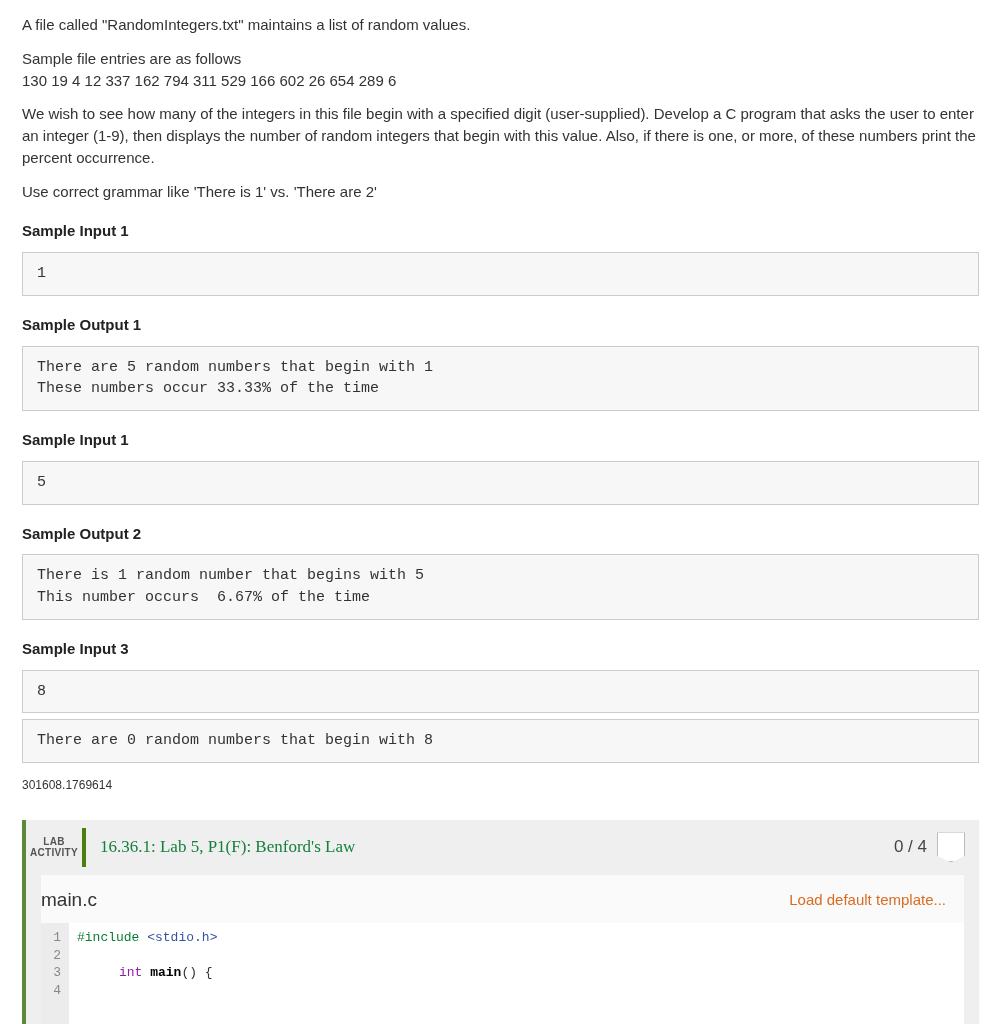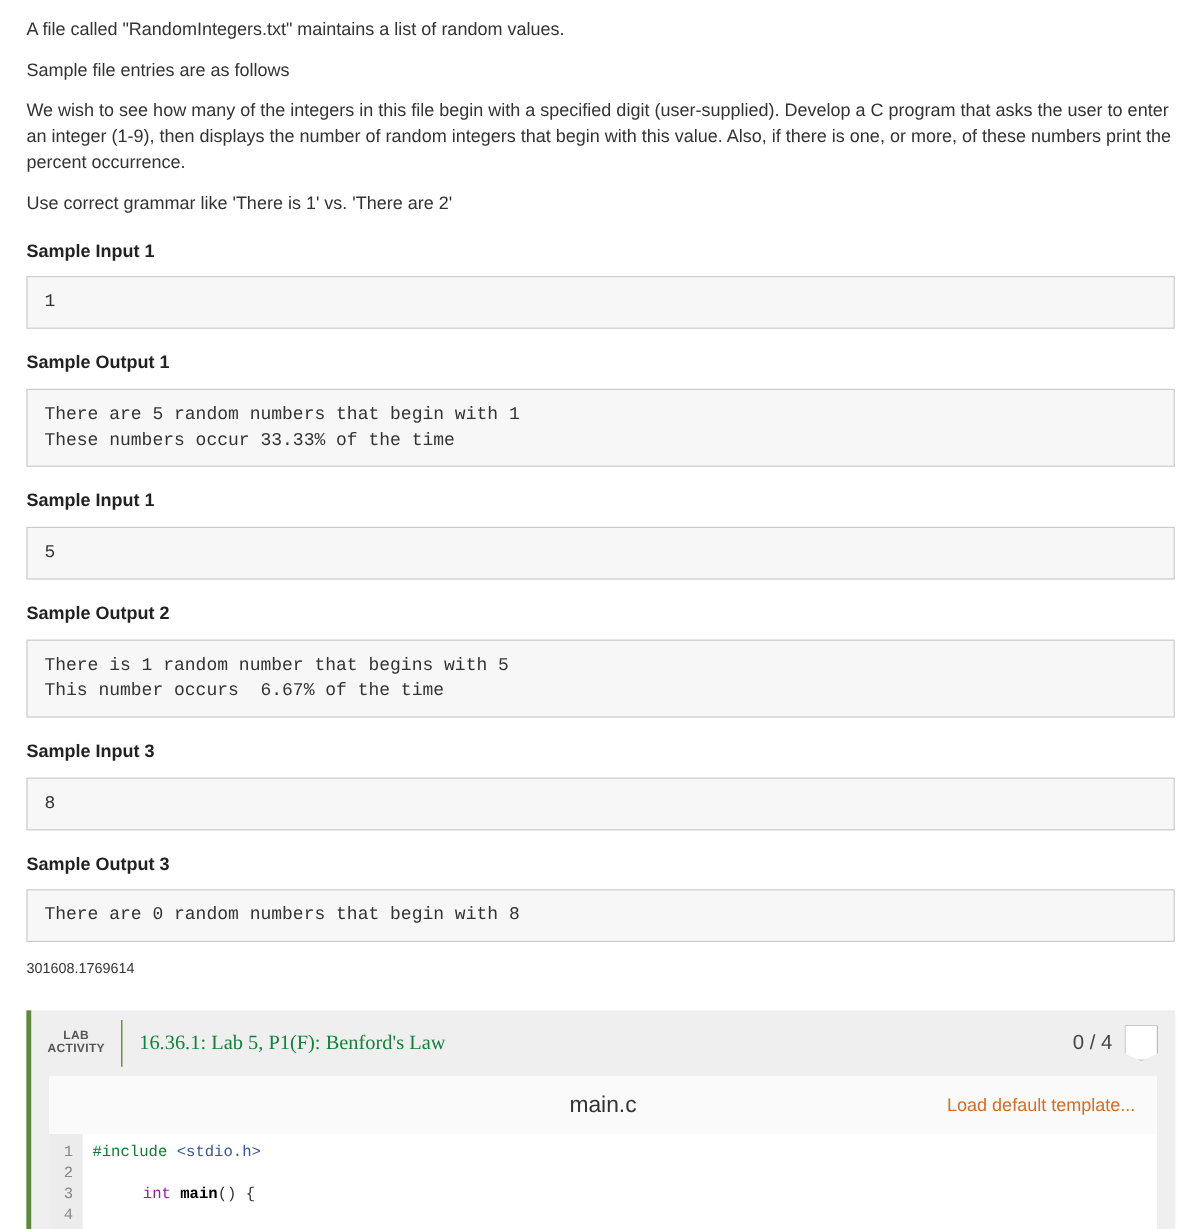--- a/index.html
+++ b/index.html
@@ -45,27 +45,27 @@
     box-shadow: 0 1px 2px rgba(0,0,0,0.06);
   }
   .lab-header {
     display: flex;
     align-items: center;
     height: 54px;
     width: 100%;
     padding: 0 14px 0 0;
   }
   .lab-tag {
-    width: 76px;
+    width: 60px;
     text-align: center;
     font-size: 10px;
     font-weight: 700;
     color: #555;
     letter-spacing: 0.3px;
-    border-right: 1px solid #4d7c0f;
+    border-right: 4px solid #4d7c0f;
     padding: 8px 0;
     line-height: 1.15;
   }
   .lab-title {
     flex: 1;
     font-size: 17px;
     color: #15803d;
     padding-left: 14px;
     font-family: Liberation Serif, serif;
   }
@@ -89,21 +89,21 @@
   }
   .editor-tabbar {
     display: flex;
     align-items: center;
     height: 48px;
     background: #fafafa;
     position: relative;
   }
   .editor-filename {
     flex: 1;
-    text-align: center;
+    text-align: left;
     font-size: 19px;
     color: #333;
   }
   .load-template {
     position: absolute;
     right: 18px;
     color: #d86c21;
     font-size: 15px;
     cursor: pointer;
     text-align: right;
@@ -136,41 +136,41 @@
 </style>
 </head>
 <body>
 
 <div class="page">
 
   <p>A file called "RandomIntegers.txt" maintains a list of random values.</p>
 
   <p>
     <span>Sample file entries are as follows</span><br>
+    <span>130 19 4 12 337 162 794 311 529 166 602 26 654 289 6</span>
   </p>
 
   <p>We wish to see how many of the integers in this file begin with a specified digit (user-supplied). Develop a C program that asks the user to enter an integer (1-9), then displays the number of random integers that begin with this value. Also, if there is one, or more, of these numbers print the percent occurrence.</p>
 
   <p>Use correct grammar like 'There is 1' vs. 'There are 2'</p>
 
   <div class="heading">Sample Input 1</div>
   <pre class="codebox">1</pre>
   <div class="heading">Sample Output 1</div>
   <pre class="codebox">There are 5 random numbers that begin with 1
 These numbers occur 33.33% of the time</pre>
 
   <div class="heading">Sample Input 1</div>
   <pre class="codebox">5</pre>
   <div class="heading">Sample Output 2</div>
   <pre class="codebox">There is 1 random number that begins with 5
 This number occurs  6.67% of the time</pre>
 
   <div class="heading">Sample Input 3</div>
   <pre class="codebox">8</pre>
-  <div class="heading">Sample Output 3</div>
   <pre class="codebox">There are 0 random numbers that begin with 8</pre>
 
   <div class="tiny-id">301608.1769614</div>
 
   <div class="lab-card">
     <div class="lab-header">
       <div class="lab-tag">
         <div>LAB</div>
         <div>ACTIVITY</div>
       </div>

